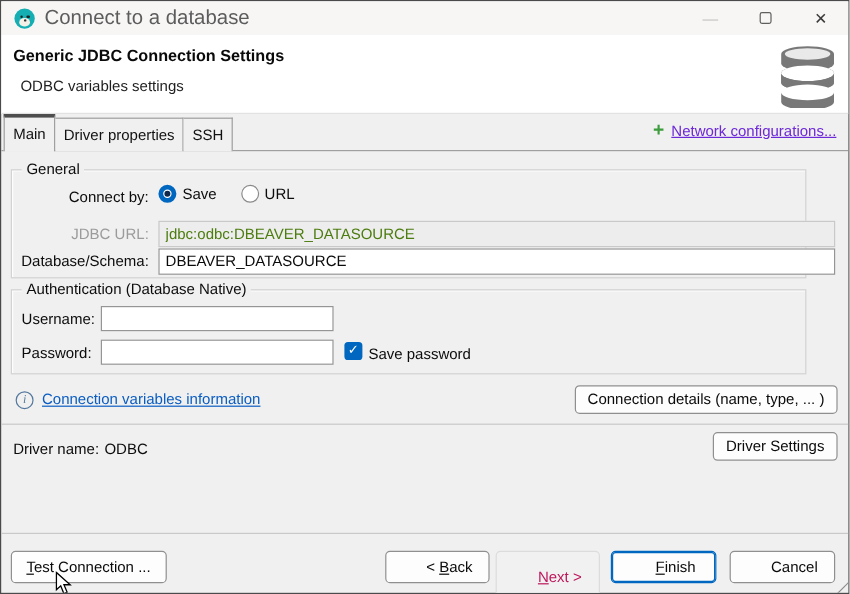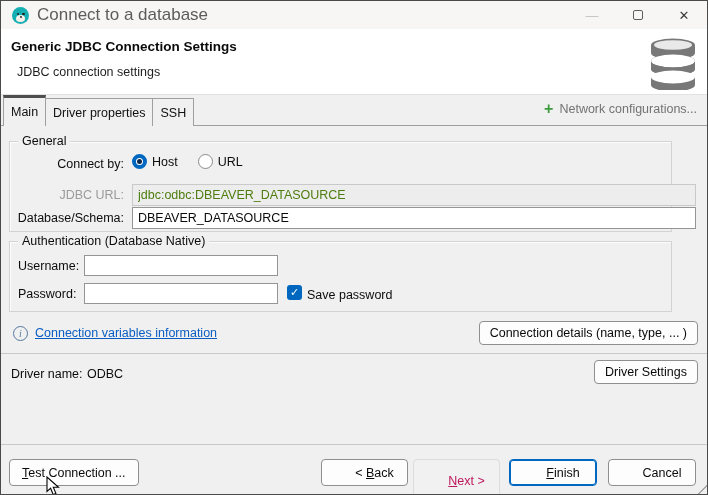--- a/index.html
+++ b/index.html
@@ -34,21 +34,21 @@
 
   
   .tabstrip-line{ position:absolute; top:124px; left:0; right:0; border-top:1px solid #9f9f9f; }
   .tabs{ position:absolute; top:97px; left:2px; display:flex; z-index:2; }
   .tab{ height:28px; padding:0 7px; display:flex; align-items:center; background:#f0f0f0; border:1px solid #9f9f9f; border-bottom:none; font-size:12.5px; color:#111; }
   .tab + .tab{ border-left:none; }
   .tab.selected{ border-top:3px solid #4e4e4e; height:31px; margin-top:-3px; background:#f0f0f0; position:relative; }
   .tab.selected:after{ content:""; position:absolute; left:0; right:0; bottom:-1px; height:1px; background:#f0f0f0; }
   .net-config{ position:absolute; top:101px; right:10px; display:flex; align-items:center; gap:6px; z-index:2; cursor:default; }
   .plus-glyph{ color:#3d9c3d; font-size:16px; font-weight:bold; line-height:14px; }
-  .net-config .lbl{ color:#737373; }
+  .net-config .lbl{ color:#6d28d9;text-decoration:underline; }
 
   
   .group{ position:absolute; left:8px; width:663px; border:1px solid #d3d3d3; box-shadow:1px 1px 0 #fdfdfd inset; background:#f0f0f0; }
   .group-title{ position:absolute; top:-8px; left:8px; background:#f0f0f0; padding:0 4px; font-size:12.5px; color:#0c0c0c; }
   .g-general{ top:140px; height:91px; }
   .g-auth{ top:240px; height:71px; }
 
   .flabel{ position:absolute; left:0; width:114px; text-align:right; font-size:12.5px; color:#0c0c0c; }
   .flabel.dim{ color:#9b9b9b; }
 
@@ -109,21 +109,21 @@
         <span class="maximize-glyph"></span>
       </div>
       <div class="win-btn">
         <span class="close-glyph">✕</span>
       </div>
     </div>
   </div>
 
   <div class="header">
     <h1>Generic JDBC Connection Settings</h1>
-    <div class="sub">JDBC connection settings</div>
+    <div class="sub">ODBC variables settings</div>
     <svg class="db-icon" width="48" height="56" viewBox="0 0 48 56">
       <path d="M2 11 a22 6.5 0 0 1 44 0 v8 a22 6.5 0 0 1 -44 0 z" fill="#787878"></path>
       <ellipse cx="24" cy="11" rx="19" ry="4.8" fill="#e9e9e9"></ellipse>
       <path d="M2 27 a22 6.5 0 0 1 44 0 v8 a22 6.5 0 0 1 -44 0 z" fill="#787878"></path>
       <ellipse cx="24" cy="27" rx="22" ry="6.5" fill="#fff"></ellipse>
       <path d="M2 27 v8 a22 6.5 0 0 0 44 0 v-8 a22 6.5 0 0 1 -44 0 z" fill="#787878"></path>
       <ellipse cx="24" cy="43" rx="22" ry="6.5" fill="#fff"></ellipse>
       <path d="M2 43 v8 a22 6.5 0 0 0 44 0 v-8 a22 6.5 0 0 1 -44 0 z" fill="#787878"></path>
     </svg>
   </div>
@@ -144,21 +144,21 @@
     <span class="plus-glyph">+</span>
     <span class="lbl">Network configurations...</span>
   </div>
 
   <div class="group g-general">
     <span class="group-title">General</span>
 
     <span class="flabel" style="top:15px;">Connect by:</span>
     <div class="radio-row">
       <span class="radio on"></span>
-      <span class="opt-label">Host</span>
+      <span class="opt-label">Save</span>
       <span class="gap"></span>
       <span class="radio"></span>
       <span class="opt-label">URL</span>
     </div>
 
     <span class="flabel dim" style="top:46px;">JDBC URL:</span>
     <input class="text-field disabled" style="left: 122px; top: 42px; width: 564px;" disabled="" value="jdbc:odbc:DBEAVER_DATASOURCE">
 
     <span class="flabel" style="top:69px;">Database/Schema:</span>
     <input class="text-field" style="left: 122px; top: 65px; width: 564px;" value="DBEAVER_DATASOURCE">

